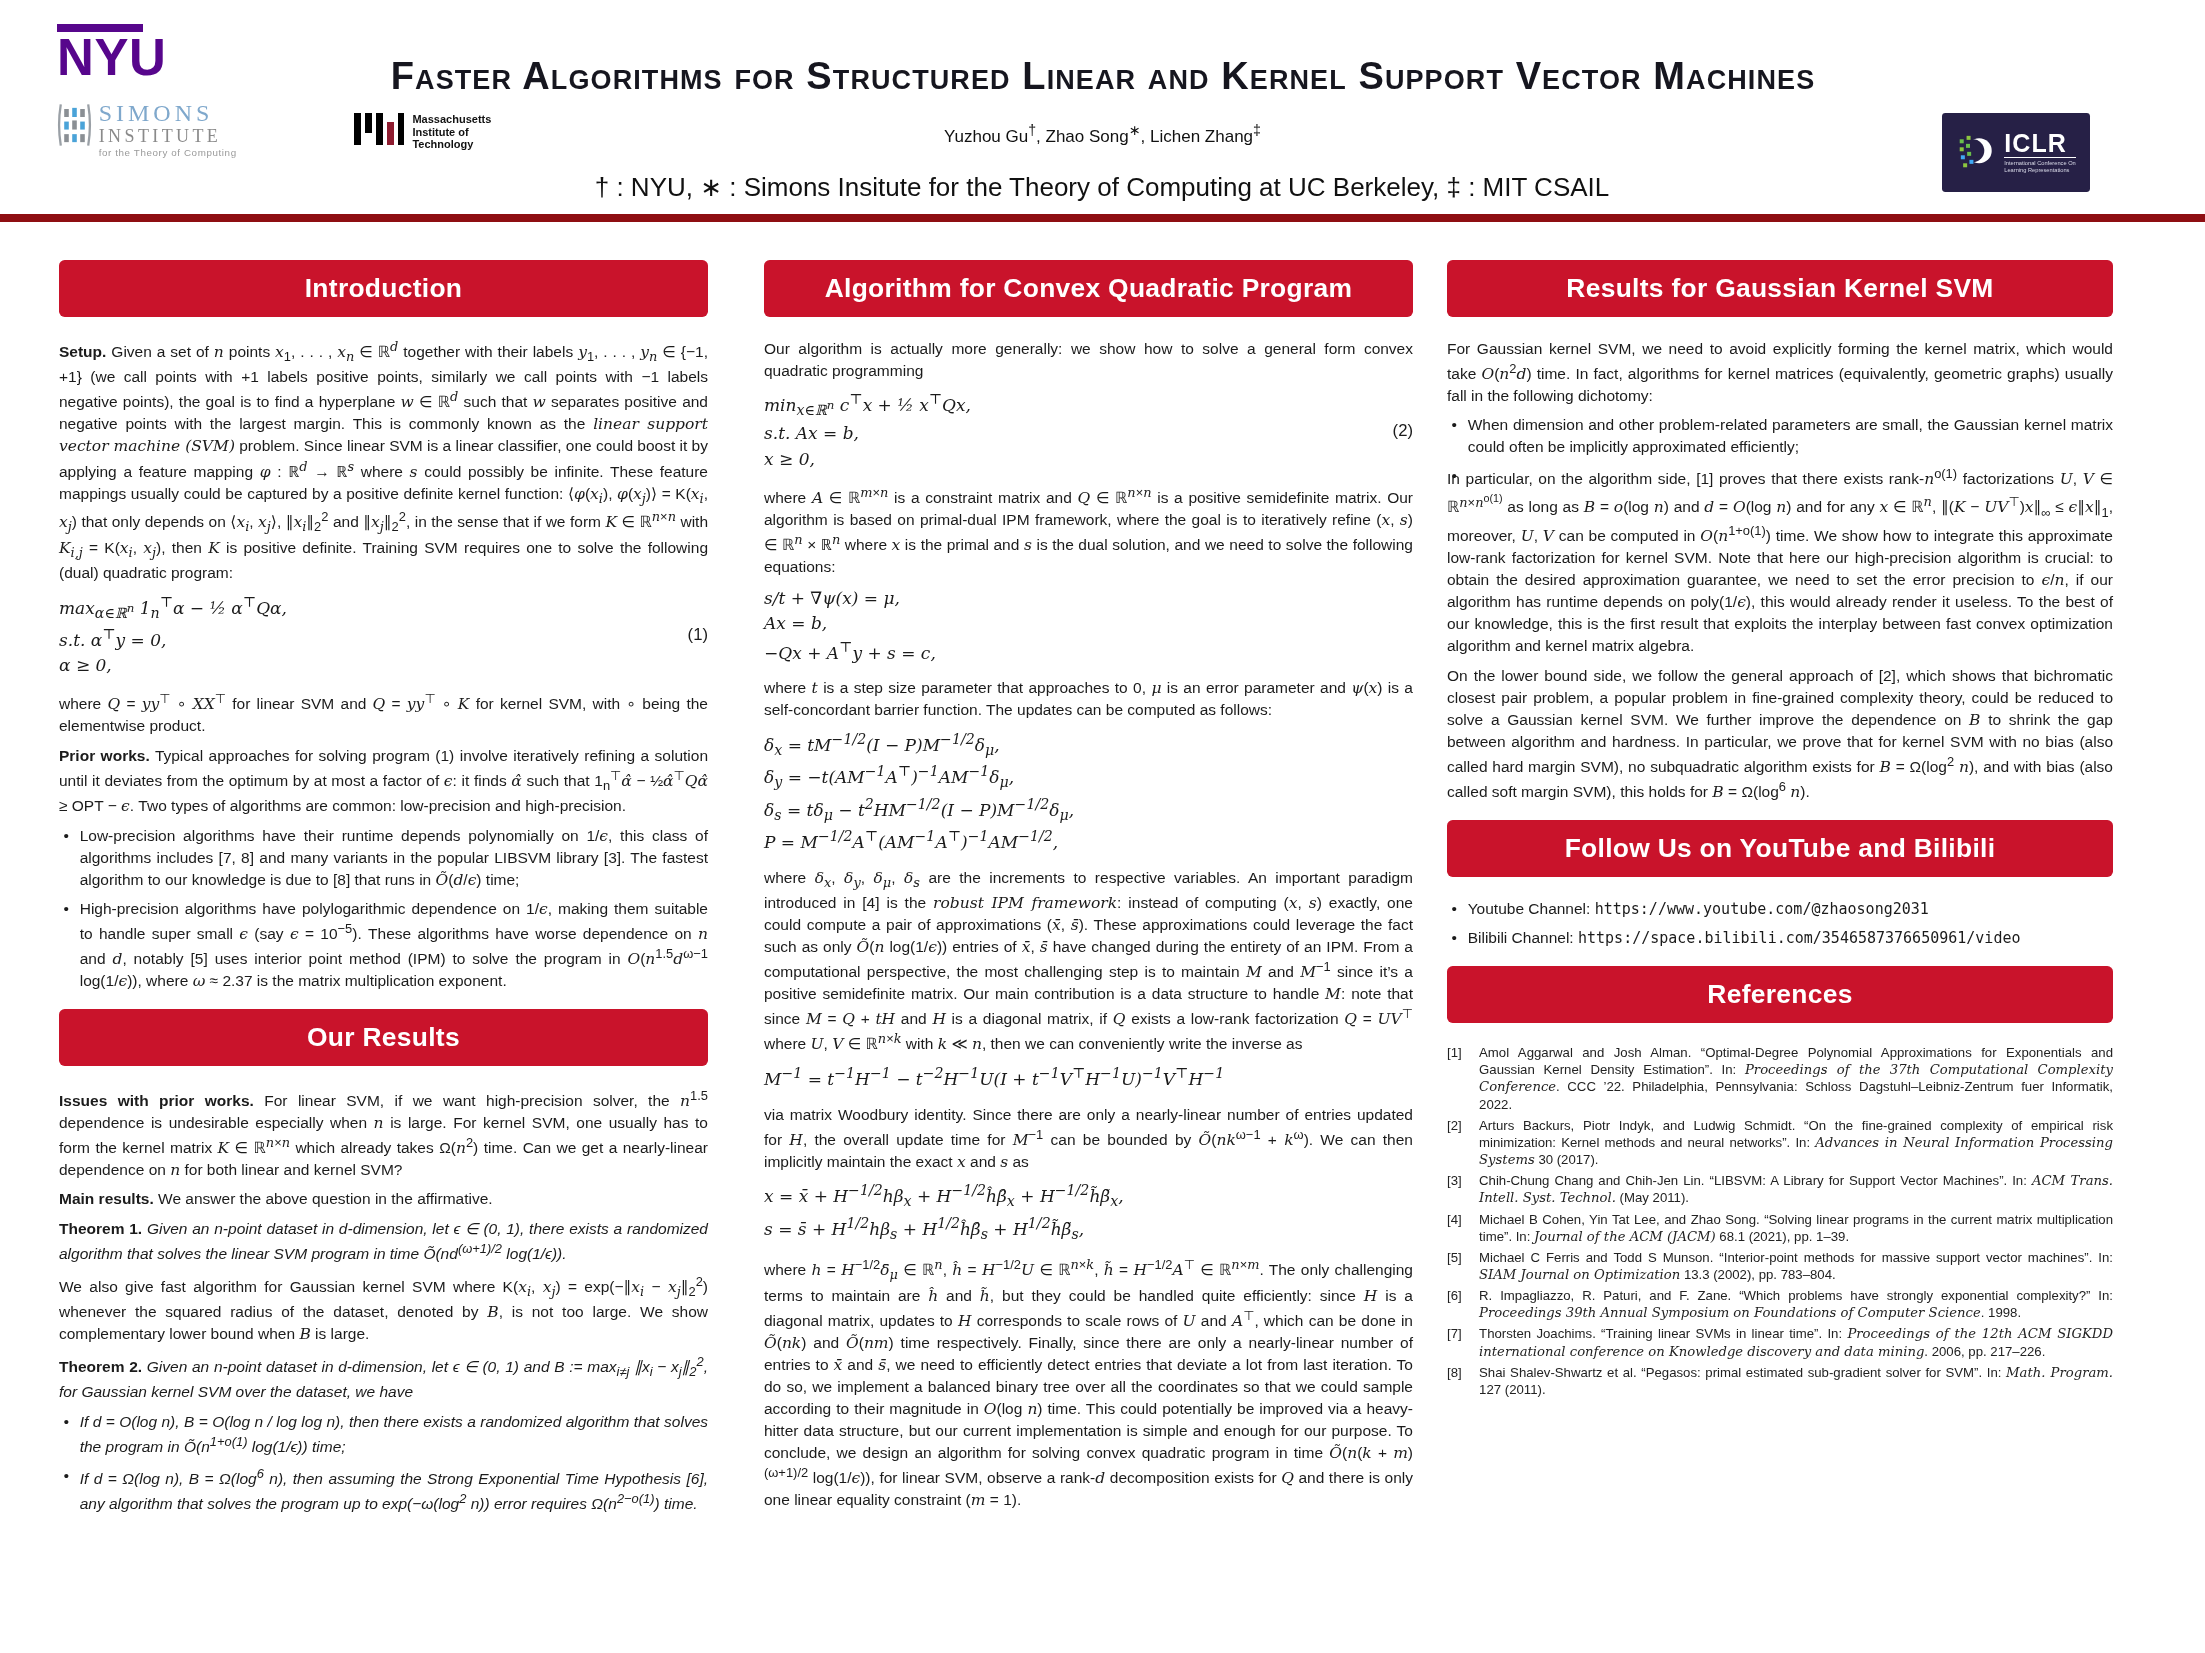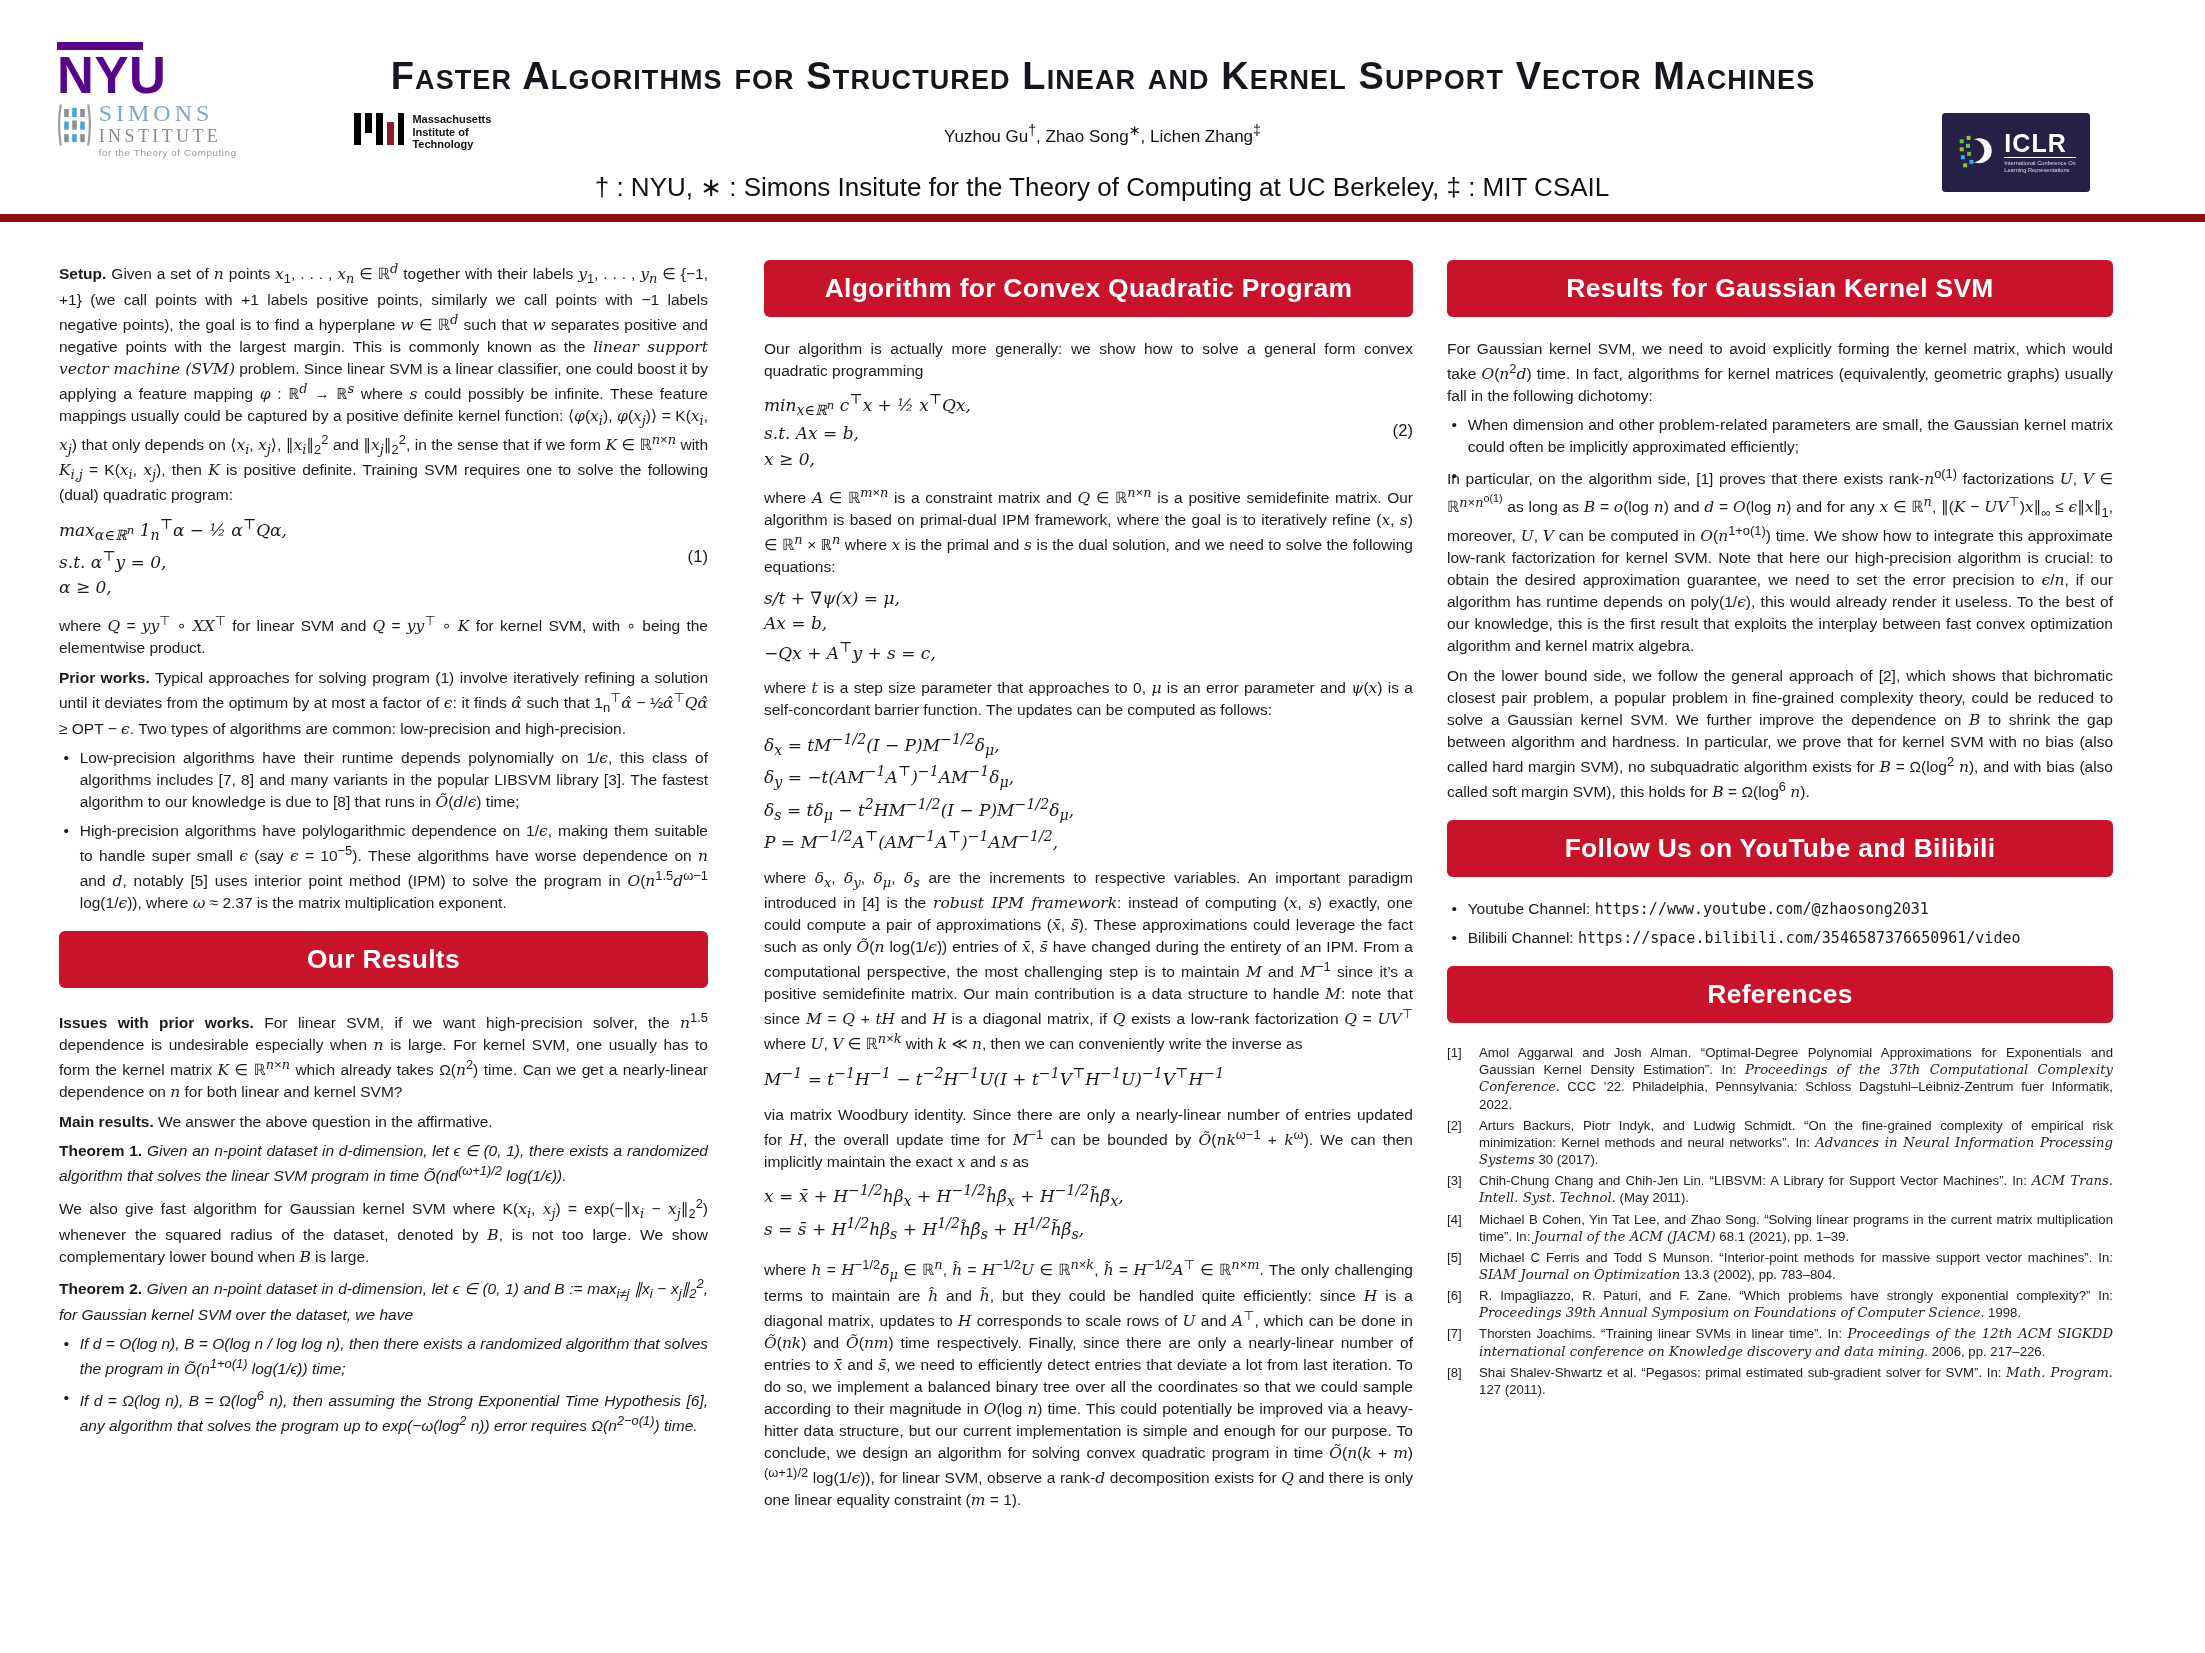--- a/index.html
+++ b/index.html
@@ -8,21 +8,21 @@
 
   
   .hdr-rule{position:absolute;left:0;top:214px;width:2205px;height:7.5px;background:#8e0e12;}
   .title{position:absolute;left:299px;top:55px;width:1608px;text-align:center;
          font-variant:small-caps;font-weight:600;font-size:38px;letter-spacing:1.1px;color:#16161f;}
   .authors{position:absolute;left:574px;top:122px;width:1057px;text-align:center;
            font-size:17px;color:#111;}
   .affil{position:absolute;left:459px;top:172px;width:1286px;text-align:center;
          font-size:26px;color:#111;}
 
-  .nyu{position:absolute;left:57px;top:42px;}
+  .nyu{position:absolute;left:57px;top:24px;}
   .nyu-bar{width:86px;height:8px;background:#57068c;margin-bottom:3.4px;}
   .nyu-text{font-size:51px;font-weight:800;color:#57068c;line-height:.92;letter-spacing:0.6px;}
   .simons{position:absolute;left:56px;top:101px;display:flex;align-items:flex-start;gap:5.7px;}
   .simons-txt{line-height:1;}
   .simons-1{font-family:"Liberation Serif",serif;font-size:24px;color:#7fa8cc;letter-spacing:4px;}
   .simons-2{font-family:"Liberation Serif",serif;font-size:18px;color:#8a8a8a;letter-spacing:3.4px;margin-top:2.3px;}
   .simons-3{font-size:9.8px;color:#9a9a9a;margin-top:2.9px;letter-spacing:0.6px;}
   .mit{position:absolute;left:354px;top:113px;display:flex;align-items:flex-start;gap:8px;}
   .mit-glyph{display:flex;gap:4px;height:32px;align-items:flex-start;}
   .mit-glyph .b{width:6.9px;background:#000;}
@@ -138,20 +138,23 @@
           <div>International Conference On</div>
           <div>Learning Representations</div>
         </div>
       </div>
     </div>
 
     <div class="hdr-rule"></div>
   </div>
 
   <section class="col" id="col1">
+    <div class="banner">
+        <span>Introduction</span>
+      </div>
 
     <p class="p"><span class="lead">Setup.</span> <span>Given a set of <i>n</i> points <i>x</i><sub>1</sub>, . . . , <i>x<sub>n</sub></i> ∈ ℝ<sup><i>d</i></sup> together with their labels <i>y</i><sub>1</sub>, . . . , <i>y<sub>n</sub></i> ∈ {−1, +1} (we call points with +1 labels positive points, similarly we call points with −1 labels negative points), the goal is to find a hyperplane <i>w</i> ∈ ℝ<sup><i>d</i></sup> such that <i>w</i> separates positive and negative points with the largest margin. This is commonly known as the <i>linear support vector machine (SVM)</i> problem. Since linear SVM is a linear classifier, one could boost it by applying a feature mapping <i>φ</i> : ℝ<sup><i>d</i></sup> → ℝ<sup><i>s</i></sup> where <i>s</i> could possibly be infinite. These feature mappings usually could be captured by a positive definite kernel function: ⟨<i>φ</i>(<i>x<sub>i</sub></i>), <i>φ</i>(<i>x<sub>j</sub></i>)⟩ = K(<i>x<sub>i</sub></i>, <i>x<sub>j</sub></i>) that only depends on ⟨<i>x<sub>i</sub></i>, <i>x<sub>j</sub></i>⟩, ∥<i>x<sub>i</sub></i>∥<sub>2</sub><sup>2</sup> and ∥<i>x<sub>j</sub></i>∥<sub>2</sub><sup>2</sup>, in the sense that if we form <i>K</i> ∈ ℝ<sup><i>n</i>×<i>n</i></sup> with <i>K<sub>i,j</sub></i> = K(<i>x<sub>i</sub></i>, <i>x<sub>j</sub></i>), then <i>K</i> is positive definite. Training SVM requires one to solve the following (dual) quadratic program:</span></p>
 
     <div class="eq">
       <span class="ln">max<sub>α∈ℝ<sup>n</sup></sub> 1<sub>n</sub><sup>⊤</sup>α − ½ α<sup>⊤</sup>Qα,</span>
       <span class="ln">s.t. α<sup>⊤</sup>y = 0,</span>
       <span class="ln">α ≥ 0,</span>
       <span class="tag">(1)</span>
     </div>
 

